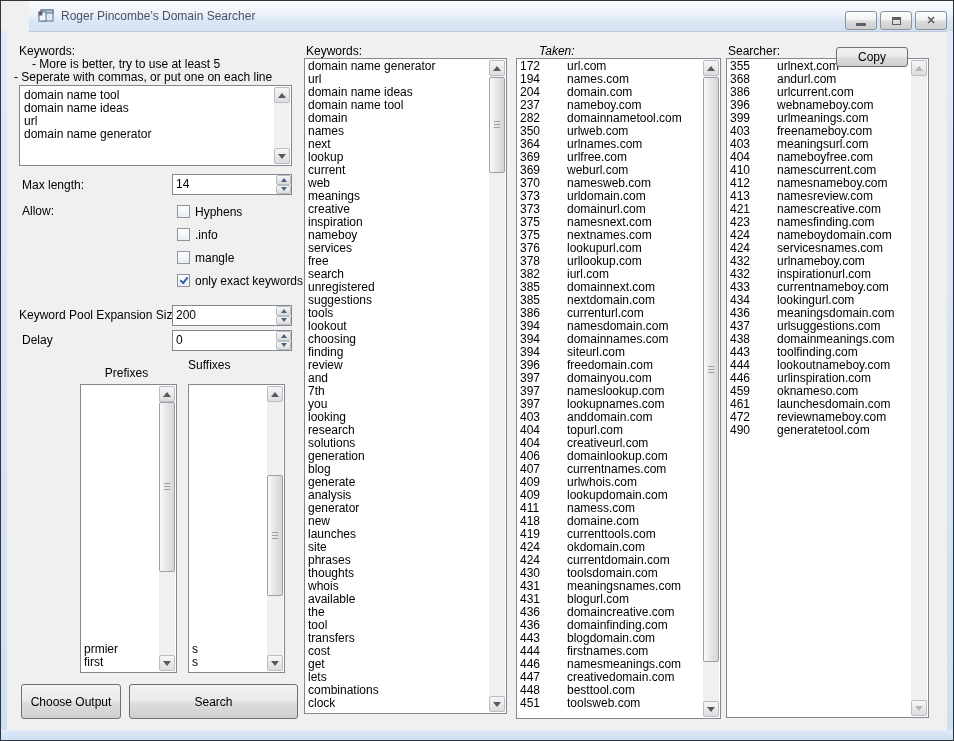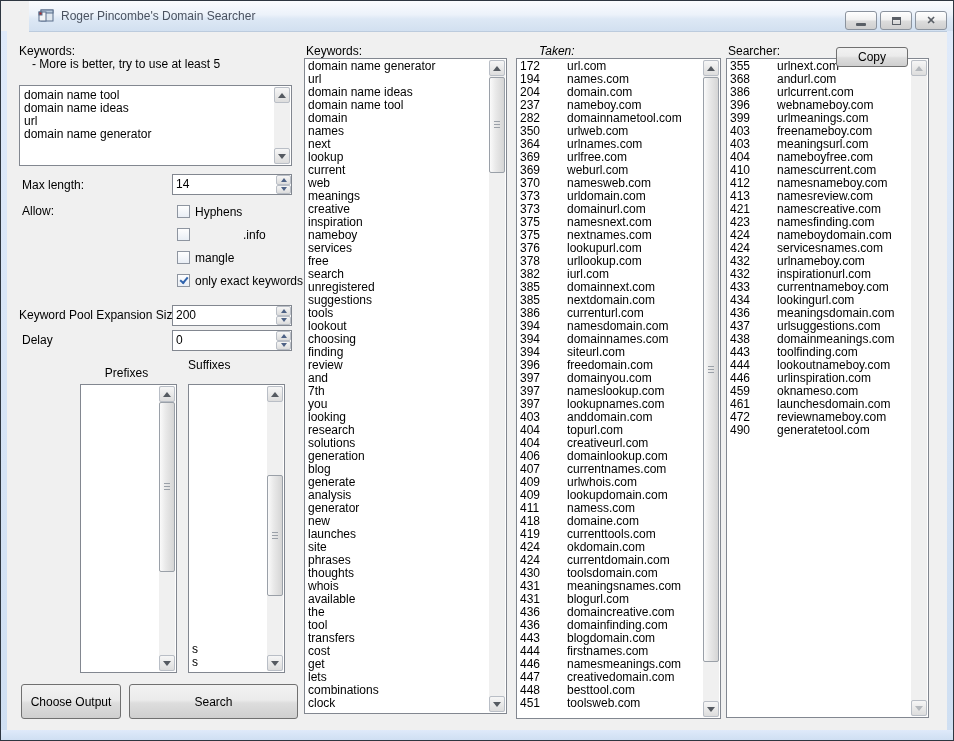--- a/index.html
+++ b/index.html
@@ -98,20 +98,21 @@
           <div class="glyph-close">✕</div>
         </div>
     </div>
   </div>
   <div class="frame-strip frame-left"></div>
   <div class="frame-strip frame-right"></div>
   <div class="frame-strip frame-bottom"></div>
 
   <div class="label" style="left:18px;top:43px;">Keywords:</div>
   <div class="label" style="left:31px;top:56px;">- More is better, try to use at least 5</div>
+  <div class="label" style="left:13px;top:69px;">- Seperate with commas, or put one on each line</div>
 
   <div class="box" style="left:18px;top:84px;width:273px;height:81px;">
     <div class="rows" style="padding:2px 0 0 1px;">
         <div class="row">domain name tool</div>
         <div class="row">domain name ideas</div>
         <div class="row">url</div>
         <div class="row">domain name generator</div>
       </div>
     <div class="sb">
       <div class="sb-btn sb-up">
@@ -135,21 +136,21 @@
         </div>
     </div>
   </div>
 
   <div class="label" style="left:21px;top:203px;">Allow:</div>
 
   <div class="checkbox" style="left:176px;top:204px;"></div>
   <div class="label" style="left:194px;top:204px;">Hyphens</div>
 
   <div class="checkbox" style="left:176px;top:227px;"></div>
-  <div class="label" style="left:194px;top:227px;margin-left:48px;">.info</div>
+  <div class="label" style="left:194px;top:227px;">.info</div>
 
   <div class="checkbox" style="left:176px;top:250px;"></div>
   <div class="label" style="left:194px;top:250px;">mangle</div>
 
   <div class="checkbox checked" style="left:176px;top:273px;"></div>
   <div class="label" style="left:194px;top:273px;">only exact keywords</div>
 
   <div class="label" style="left:18px;top:307px;">Keyword Pool Expansion Size</div>
   <div class="spinner" style="left:171px;top:304px;width:120px;height:21px;padding-left:16px;">
     <div class="spin-value">200</div>
@@ -173,20 +174,24 @@
       <div class="spin-btn">
           <div class="tri-down-s"></div>
         </div>
     </div>
   </div>
 
   <div class="label" style="left:78px;top:365px;width:95px;text-align:center;">Prefixes</div>
   <div class="label" style="left:187px;top:357px;width:95px;">Suffixes</div>
 
   <div class="box" style="left:79px;top:383px;width:97px;height:289px;">
+    <div class="rows rows-bottom">
+        <div class="row">prmier</div>
+        <div class="row">first</div>
+      </div>
     <div class="sb">
       <div class="sb-btn sb-up">
           <div class="tri-up"></div>
         </div>
       <div class="sb-thumb" style="top:16px;height:170px;"></div>
       <div class="sb-btn sb-down">
           <div class="tri-down"></div>
         </div>
     </div>
   </div>

